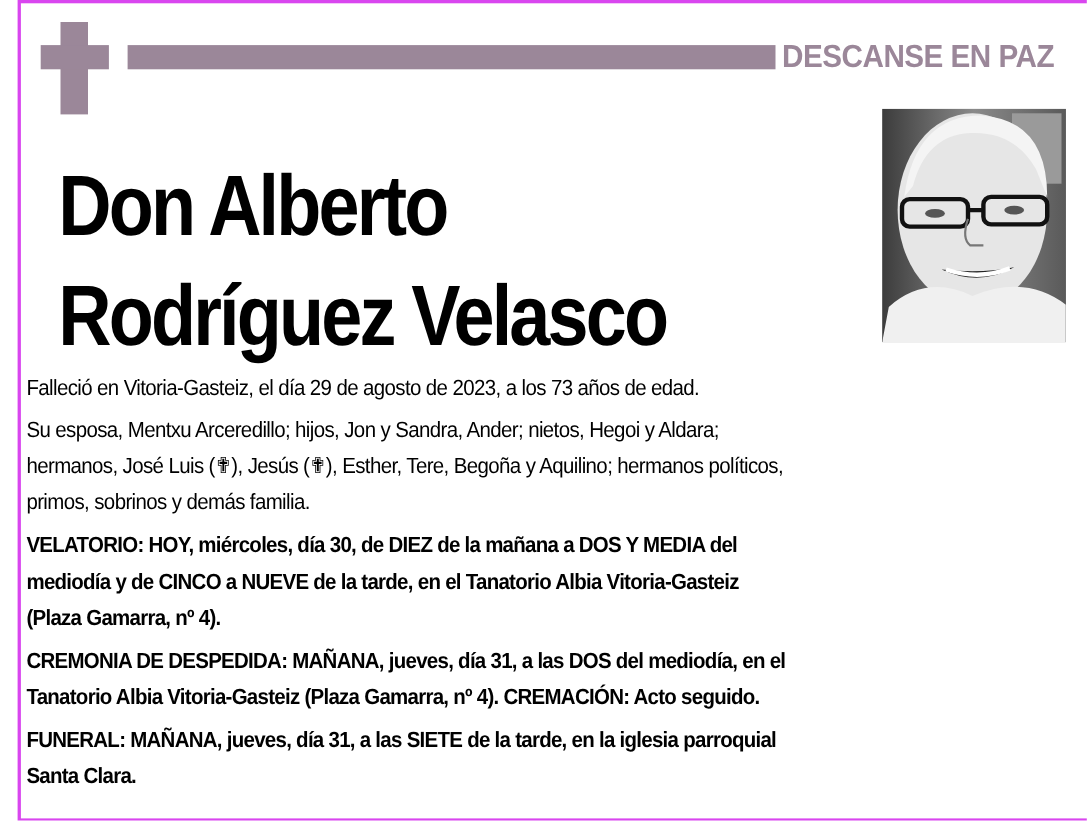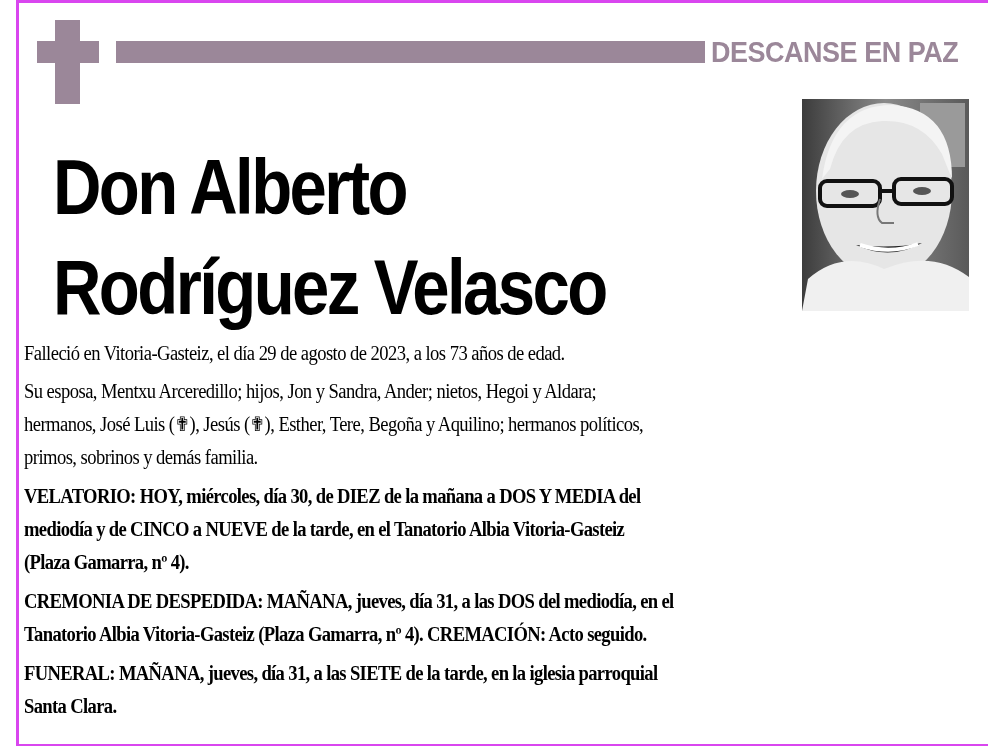--- a/index.html
+++ b/index.html
@@ -23,21 +23,21 @@
       font-size: 78px; line-height: 100px; color: #000; letter-spacing: -3px;
       transform: scaleX(0.86); transform-origin: left top; white-space: nowrap;
     }
     .name span { display: block; }
     .photo {
       position: absolute; left: 783px; top: 96px; width: 167px; height: 212px;
       background: #6a6a6a; overflow: hidden;
     }
     .body {
       position: absolute; left: 24px; top: 337px; width: 940px;
-      font-family: Liberation Serif, serif; color: #000;
+      font-family: Liberation Sans, sans-serif; color: #000;
     }
     .p { font-size: 20px; line-height: 33px; margin: 0 0 6px 0; letter-spacing: -0.6px;
       transform: scaleX(0.93); transform-origin: left top; width: 1010px; }
     .p.bold { font-weight: bold; letter-spacing: -0.7px; }
     .p.first { margin-bottom: 5px; }
   </style>
 </head>
 <body>
 
 <div class="frame">

